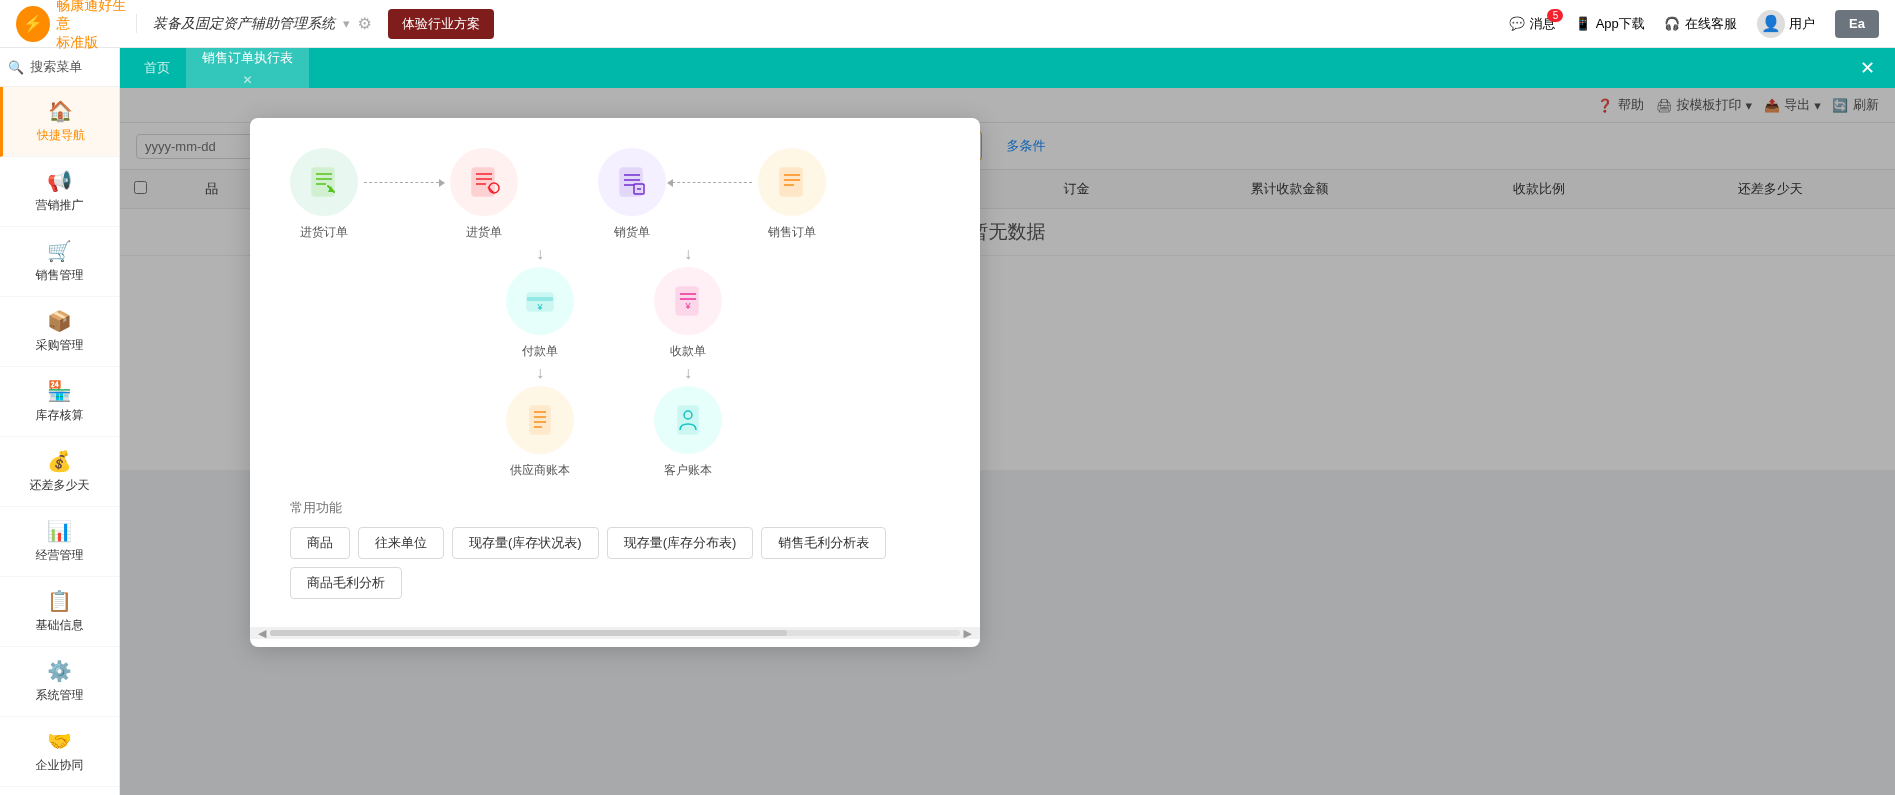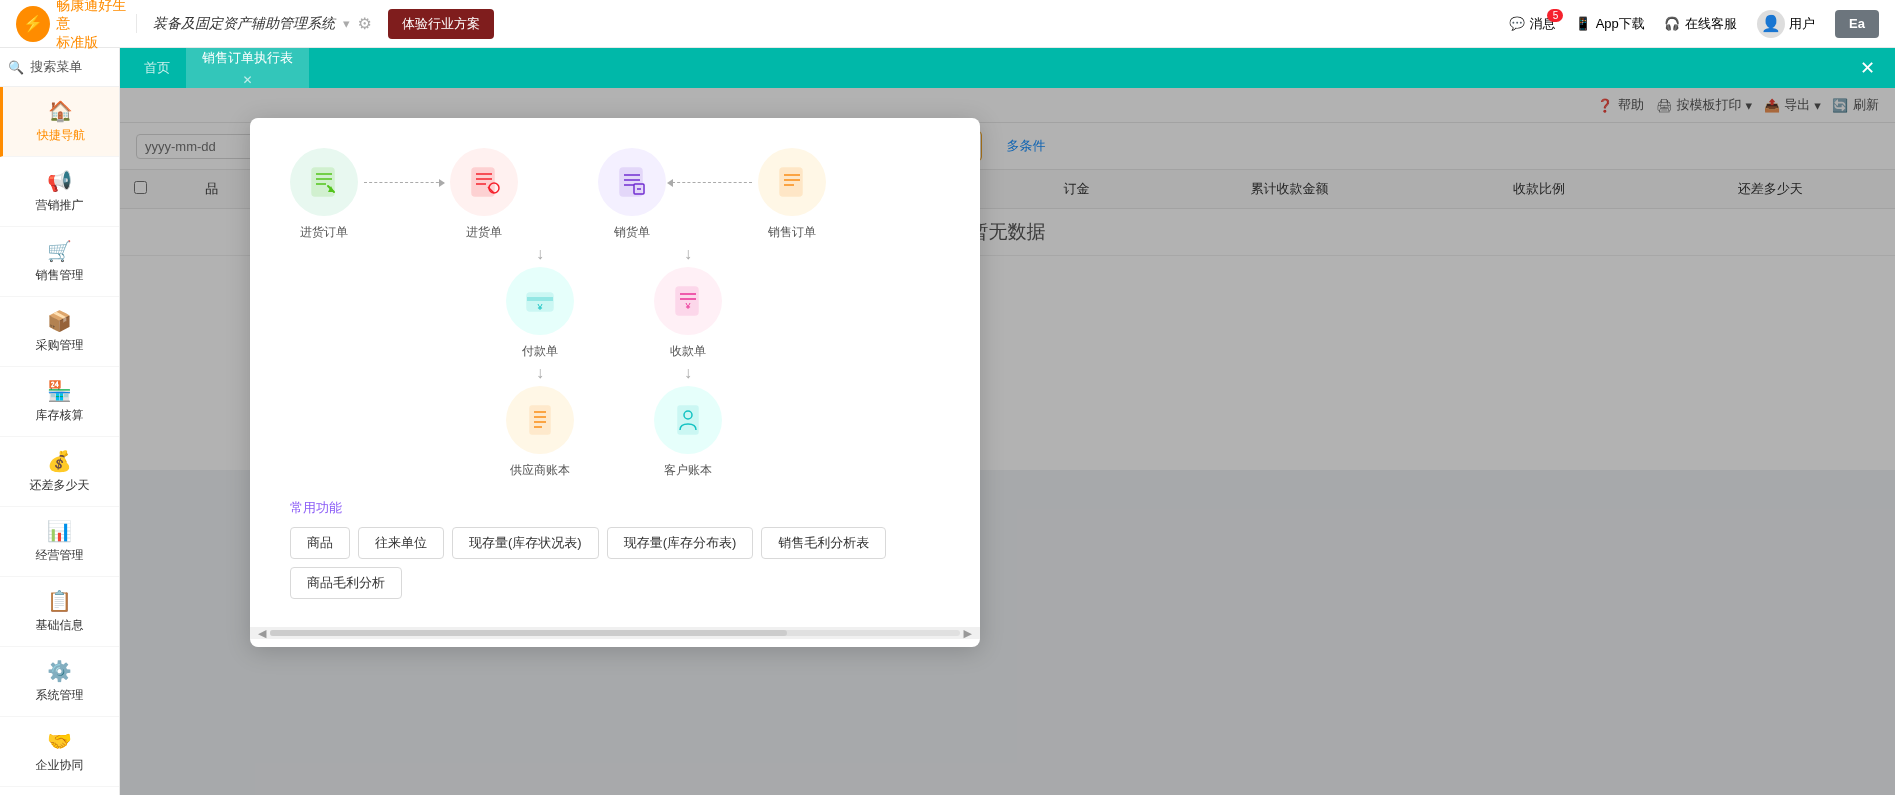--- a/index.html
+++ b/index.html
@@ -395,21 +395,21 @@
       color: #aaa;
       font-size: 16px;
     }
 
     
     .common-functions {
       padding: 0 40px 20px 40px;
     }
     .common-title {
       font-size: 13px;
-      color: #8b5cf6;
+      color: #737373;
       margin-bottom: 10px;
       font-weight: 500;
     }
     .func-buttons {
       display: flex;
       flex-wrap: wrap;
       gap: 8px;
       margin-bottom: 8px;
     }
     .func-btn {

